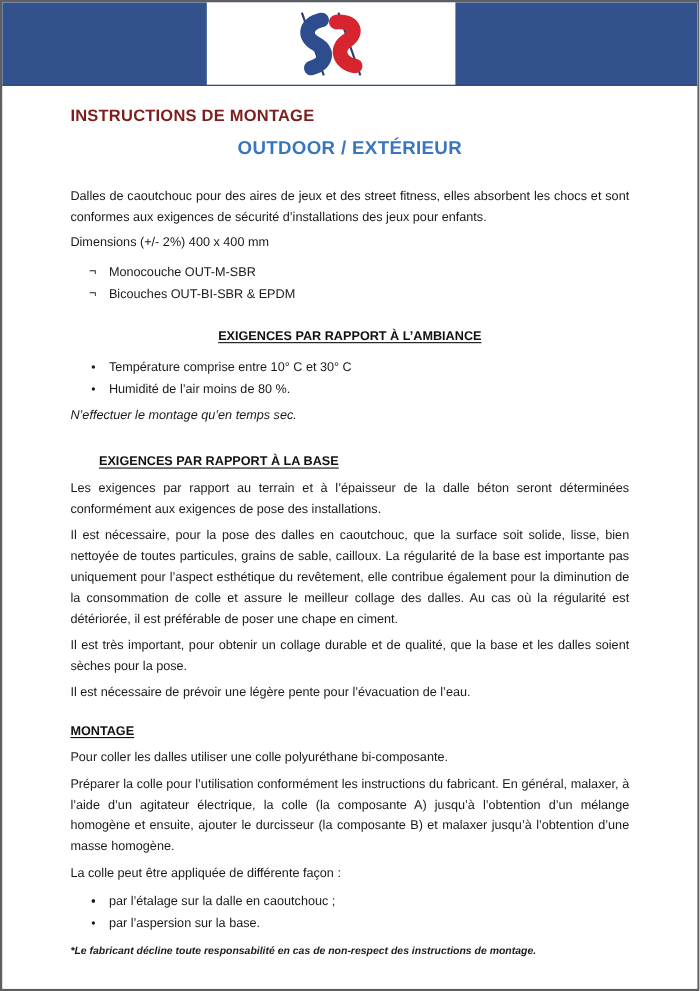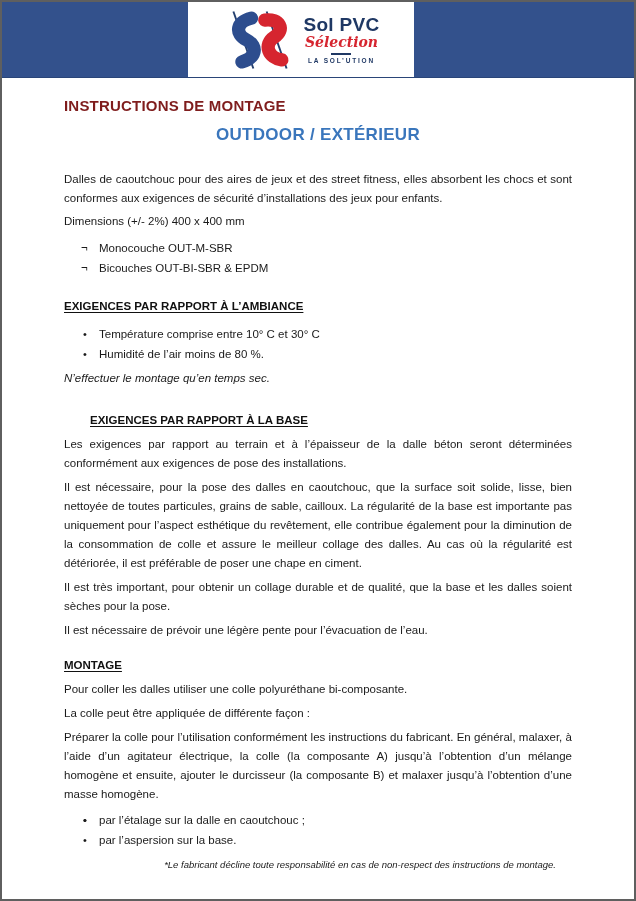--- a/index.html
+++ b/index.html
@@ -117,62 +117,55 @@
 
   .section-heading {
     margin: 0;
     font-size: 11.5px;
     font-weight: bold;
     line-height: 15px;
     text-decoration: underline;
     text-underline-offset: 2px;
     color: #111111;
   }
-  .h-ambiance { margin-top: 21px; }
+  .h-ambiance { margin-top: 21px; text-align: center; }
   .bullet-list-ambiance { margin-top: 11px; }
   .p-note { margin-top: 5px; font-style: italic; }
 
   .h-base { margin-top: 25px; padding-left: 26px; }
   .p-base-1 { margin-top: 7px; }
   .p-base-2, .p-base-3, .p-base-4 { margin-top: 5px; }
 
   .h-montage { margin-top: 18px; text-decoration: underline; }
   .p-mont-1 { margin-top: 7px; }
   .p-mont-2, .p-mont-3 { margin-top: 5px; }
   .bullet-list-montage { margin-top: 7px; }
 
   .footnote {
-    margin: 8px 16px 0;
+    margin: 8px 0 0;
     font-size: 9.5px;
     font-style: italic;
-    font-weight: 400;
+    font-weight: 700;
     color: #1a1a1a;
     line-height: 13px;
-    text-align: right;
   }
 </style>
 </head>
 <body>
 
 <div class="page">
 
   <div class="header-band">
     <div class="logo-box">
       <svg class="logo-mark" width="76" height="66" viewBox="0 0 80 68" aria-hidden="true">
         <line x1="12" y1="4" x2="33" y2="64" stroke="#233f6e" stroke-width="2"></line>
         <line x1="47" y1="4" x2="68" y2="64" stroke="#233f6e" stroke-width="2"></line>
         <path d="M 31 11 C 15 15 13 27 26 34 C 39 41 35 53 21 57" fill="none" stroke="#2d4d8e" stroke-width="14" stroke-linecap="round"></path>
         <path d="M 45 13 C 61 11 67 23 55 31 C 43 39 49 53 63 55" fill="none" stroke="#d6252f" stroke-width="14" stroke-linecap="round"></path>
       </svg>
-      <div class="logo-text">
-        <div class="logo-brand">Sol PVC</div>
-        <div class="logo-script">Sélection</div>
-        <div class="logo-divider"></div>
-        <div class="logo-tagline">LA SOL’UTION</div>
-      </div>
     </div>
   </div>
 
   <div class="content">
 
     <h1 class="doc-title">INSTRUCTIONS DE MONTAGE</h1>
     <h2 class="doc-subtitle">OUTDOOR / EXTÉRIEUR</h2>
 
     <p class="para just p-intro">Dalles de caoutchouc pour des aires de jeux et des street fitness, elles absorbent les chocs et sont conformes aux exigences de sécurité d’installations des jeux pour enfants.</p>
     <p class="para p-dims">Dimensions (+/- 2%) 400 x 400 mm</p>
@@ -206,22 +199,22 @@
     <h3 class="section-heading h-base">EXIGENCES PAR RAPPORT À LA BASE</h3>
 
     <p class="para just p-base-1">Les exigences par rapport au terrain et à l’épaisseur de la dalle béton seront déterminées conformément aux exigences de pose des installations.</p>
     <p class="para just p-base-2">Il est nécessaire, pour la pose des dalles en caoutchouc, que la surface soit solide, lisse, bien nettoyée de toutes particules, grains de sable, cailloux. La régularité de la base est importante pas uniquement pour l’aspect esthétique du revêtement, elle contribue également pour la diminution de la consommation de colle et assure le meilleur collage des dalles. Au cas où la régularité est détériorée, il est préférable de poser une chape en ciment.</p>
     <p class="para just p-base-3">Il est très important, pour obtenir un collage durable et de qualité, que la base et les dalles soient sèches pour la pose.</p>
     <p class="para p-base-4">Il est nécessaire de prévoir une légère pente pour l’évacuation de l’eau.</p>
 
     <h3 class="section-heading h-montage">MONTAGE</h3>
 
     <p class="para p-mont-1">Pour coller les dalles utiliser une colle polyuréthane bi-composante.</p>
+    <p class="para just p-mont-2">Préparer la colle pour l’utilisation conformément les instructions du fabricant. En général, malaxer, à l’aide d’un agitateur électrique, la colle (la composante A) jusqu’à l’obtention d’un mélange homogène et ensuite, ajouter le durcisseur (la composante B) et malaxer jusqu’à l’obtention d’une masse homogène.</p>
     <p class="para p-mont-3">La colle peut être appliquée de différente façon :</p>
-    <p class="para just p-mont-2">Préparer la colle pour l’utilisation conformément les instructions du fabricant. En général, malaxer, à l’aide d’un agitateur électrique, la colle (la composante A) jusqu’à l’obtention d’un mélange homogène et ensuite, ajouter le durcisseur (la composante B) et malaxer jusqu’à l’obtention d’une masse homogène.</p>
 
     <div class="bullet-list-montage">
       <div class="bullet-item">
         <span class="marker">•</span>
       </div>
       <div class="bullet-item">
         <span class="marker">•</span>
         <span>par l’étalage sur la dalle en caoutchouc ;</span>
       </div>
       <div class="bullet-item">

